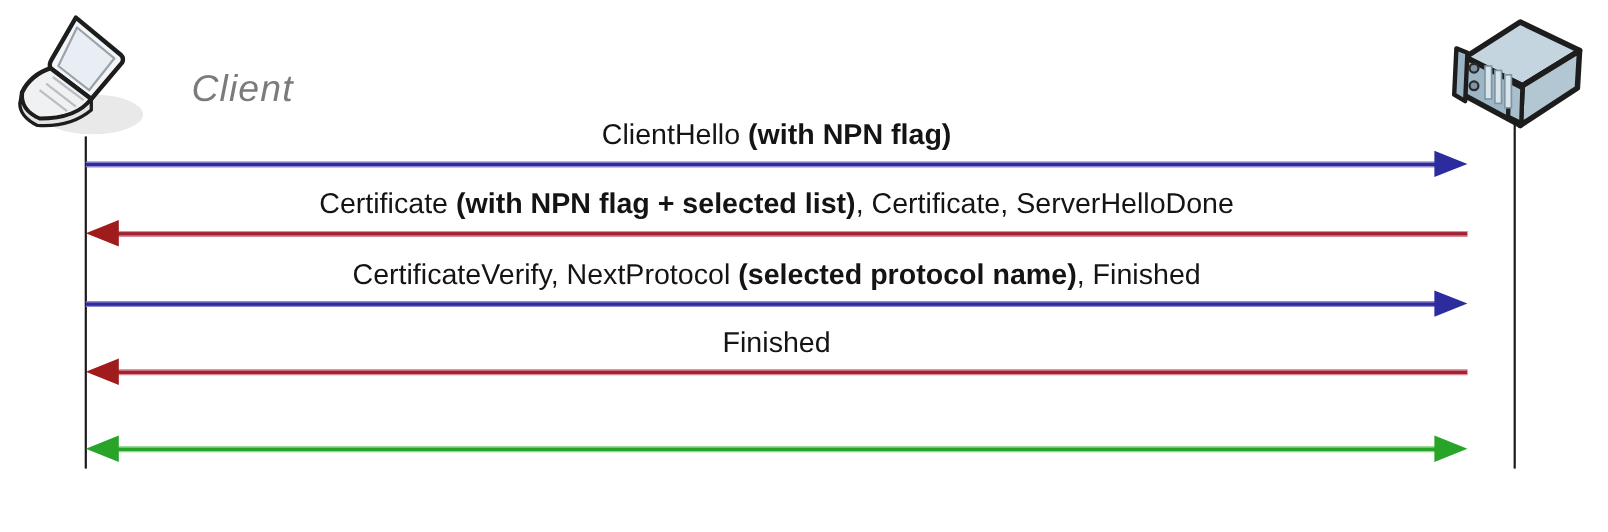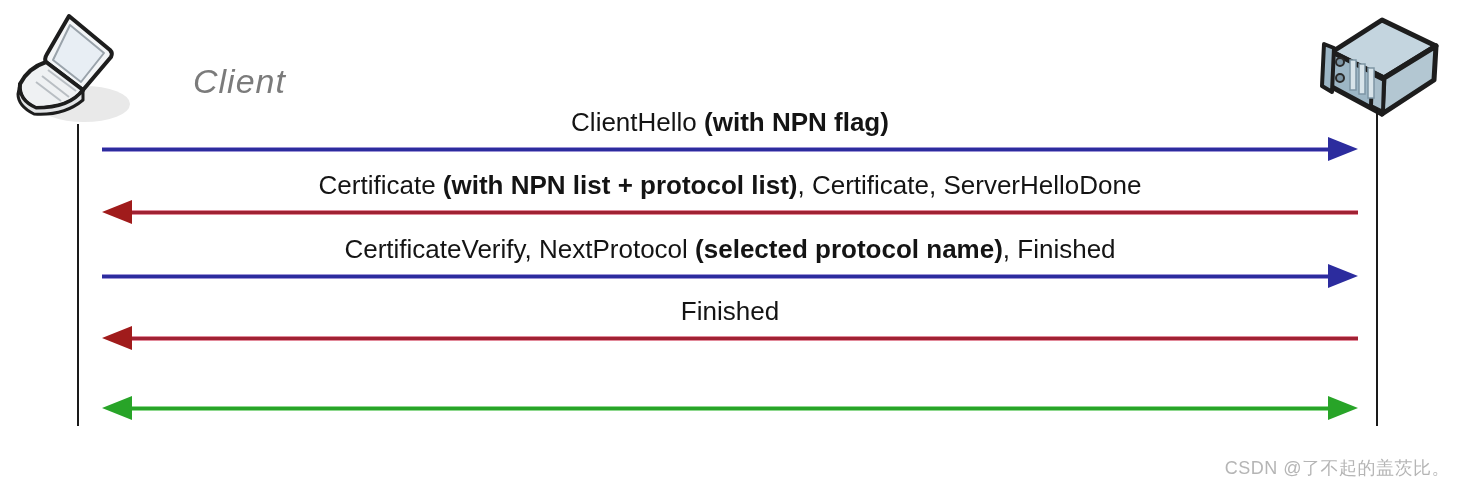--- a/index.html
+++ b/index.html
@@ -12,29 +12,28 @@
   }
   .lifeline{
     position:absolute;width:2px;background:#1a1a1a;
   }
   .lifeline-client{left:77px;top:124px;height:302px;}
   .lifeline-server{left:1376px;top:108px;height:318px;}
   .actor-label{
     position:absolute;
     font-size:34px;font-style:italic;color:#7b7b7b;
     letter-spacing:1px;
-    margin-left:19px;
   }
   .actor-label-client{left:174px;top:62px;}
   .actor-label-server{left:1183px;top:60px;}
   .actor-icon{position:absolute;}
   .actor-icon-client{left:6px;top:4px;}
   .actor-icon-server{left:1310px;top:8px;}
   .msg-row{
-    position:absolute;left:78px;width:1256px;height:56px;margin-left:24px;
+    position:absolute;left:78px;width:1256px;height:56px;
   }
   .msg-label{
     position:absolute;left:0;right:0;top:0;height:36px;
     text-align:center;font-size:26px;color:#141414;
     white-space:nowrap;
   }
   .msg-label b{font-weight:bold;}
   .msg-label.muted{color:#8a8a8a;font-weight:bold;}
   .msg-line{
     position:absolute;top:40px;height:3px;
@@ -106,35 +105,34 @@
   <div class="lifeline lifeline-client"></div>
   <div class="lifeline lifeline-server"></div>
 
   <div id="rows">
       <div class="msg-row" style="top: 107px;">
         <div class="msg-label"><span>ClientHello </span><b>(with NPN flag)</b></div>
         <div class="msg-line" style="background: rgb(44, 44, 158); border-top-color: rgb(157, 147, 214); border-bottom-color: rgb(157, 147, 214); left: 0px; right: 28px;"></div>
         <div class="arrowhead right" style="border-left: 30px solid rgb(44, 44, 158);"></div>
       </div>
       <div class="msg-row" style="top: 170px;">
-        <div class="msg-label"><span>Certificate </span><b>(with NPN list + protocol list)</b><span>, Certificate, ServerHelloDone</span></div>
+        <div class="msg-label"><span>Certificate </span><b>(with NPN flag + selected list)</b><span>, Certificate, ServerHelloDone</span></div>
         <div class="msg-line" style="background: rgb(160, 34, 51); border-top-color: rgb(226, 138, 154); border-bottom-color: rgb(226, 138, 154); left: 28px; right: 0px;"></div>
         <div class="arrowhead left" style="border-right: 30px solid rgb(160, 27, 27);"></div>
       </div>
       <div class="msg-row" style="top: 234px;">
         <div class="msg-label"><span>CertificateVerify, NextProtocol </span><b>(selected protocol name)</b><span>, Finished</span></div>
         <div class="msg-line" style="background: rgb(44, 44, 158); border-top-color: rgb(157, 147, 214); border-bottom-color: rgb(157, 147, 214); left: 0px; right: 28px;"></div>
         <div class="arrowhead right" style="border-left: 30px solid rgb(44, 44, 158);"></div>
       </div>
       <div class="msg-row" style="top: 296px;">
         <div class="msg-label"><span>Finished</span></div>
         <div class="msg-line" style="background: rgb(160, 34, 51); border-top-color: rgb(226, 138, 154); border-bottom-color: rgb(226, 138, 154); left: 28px; right: 0px;"></div>
         <div class="arrowhead left" style="border-right: 30px solid rgb(160, 27, 27);"></div>
       </div>
       <div class="msg-row" style="top: 366px;">
         <div class="msg-line" style="background: rgb(40, 164, 40); border-top-color: rgb(142, 216, 142); border-bottom-color: rgb(142, 216, 142); left: 28px; right: 28px;"></div>
         <div class="arrowhead right" style="border-left: 30px solid rgb(40, 164, 40);"></div>
         <div class="arrowhead left" style="border-right: 30px solid rgb(40, 164, 40);"></div>
       </div>
     </div>
 
-  <div class="watermark">CSDN @了不起的盖茨比。</div>
 </div>
 
 </body></html>

